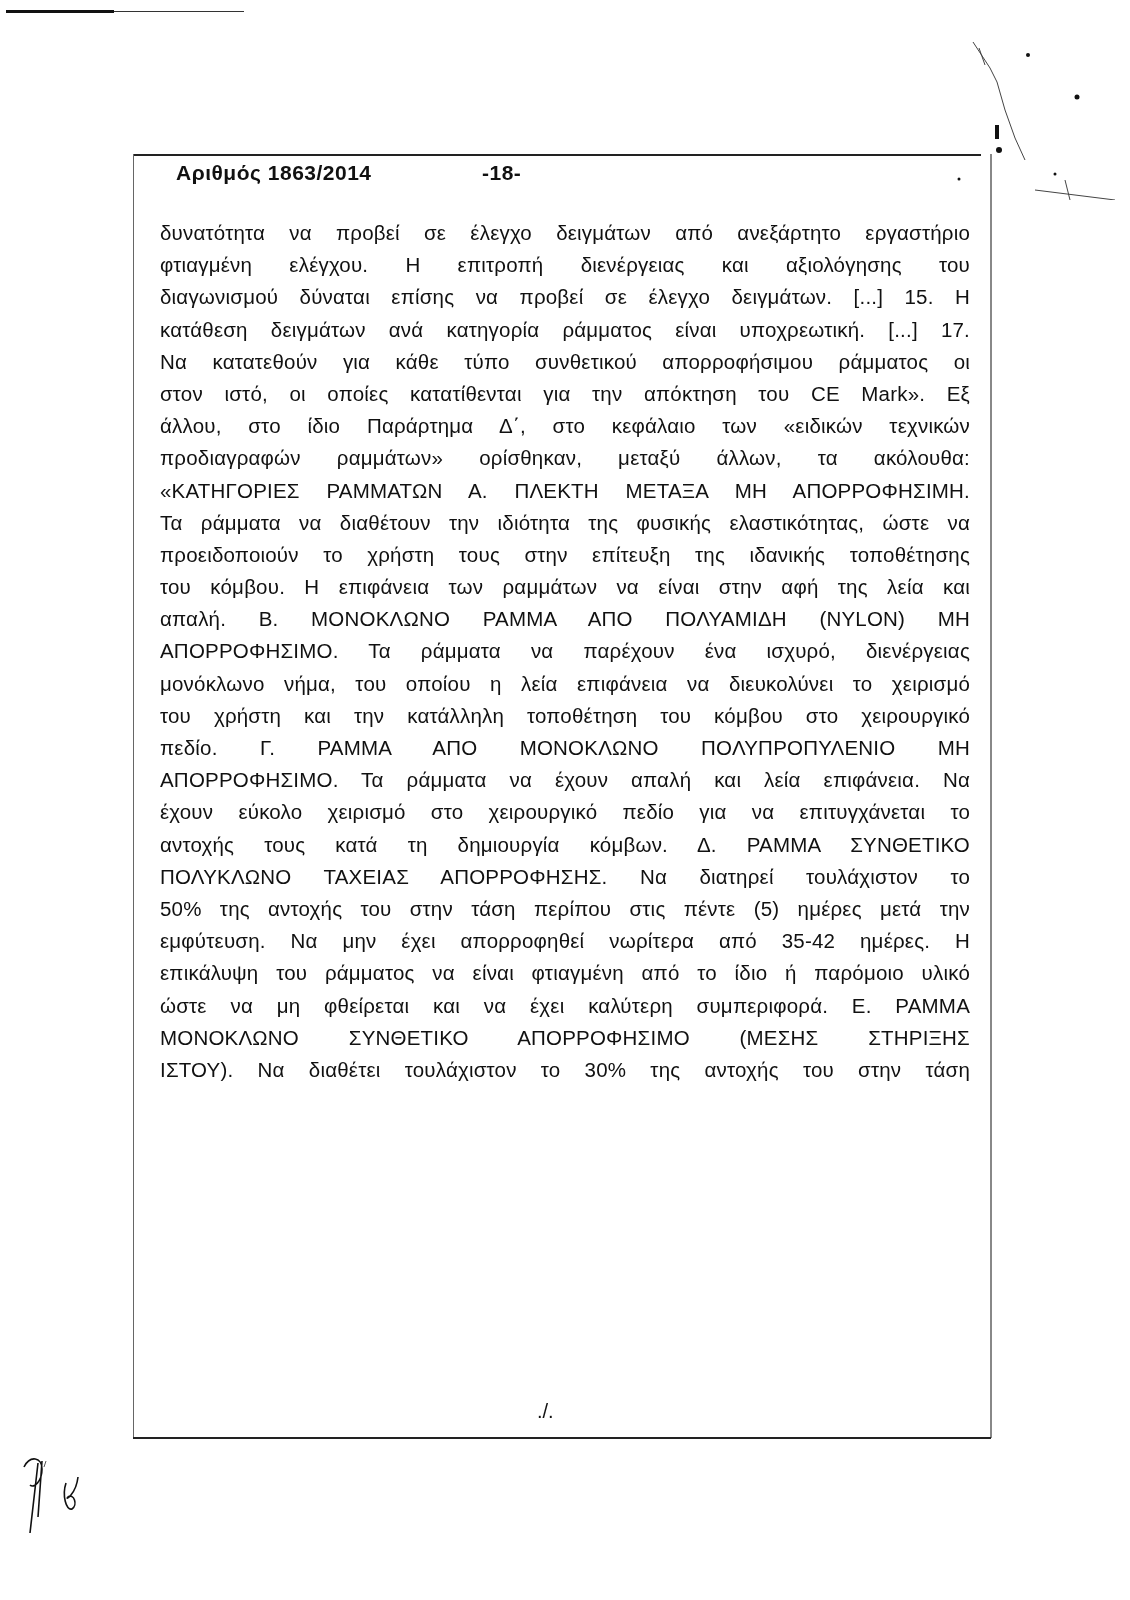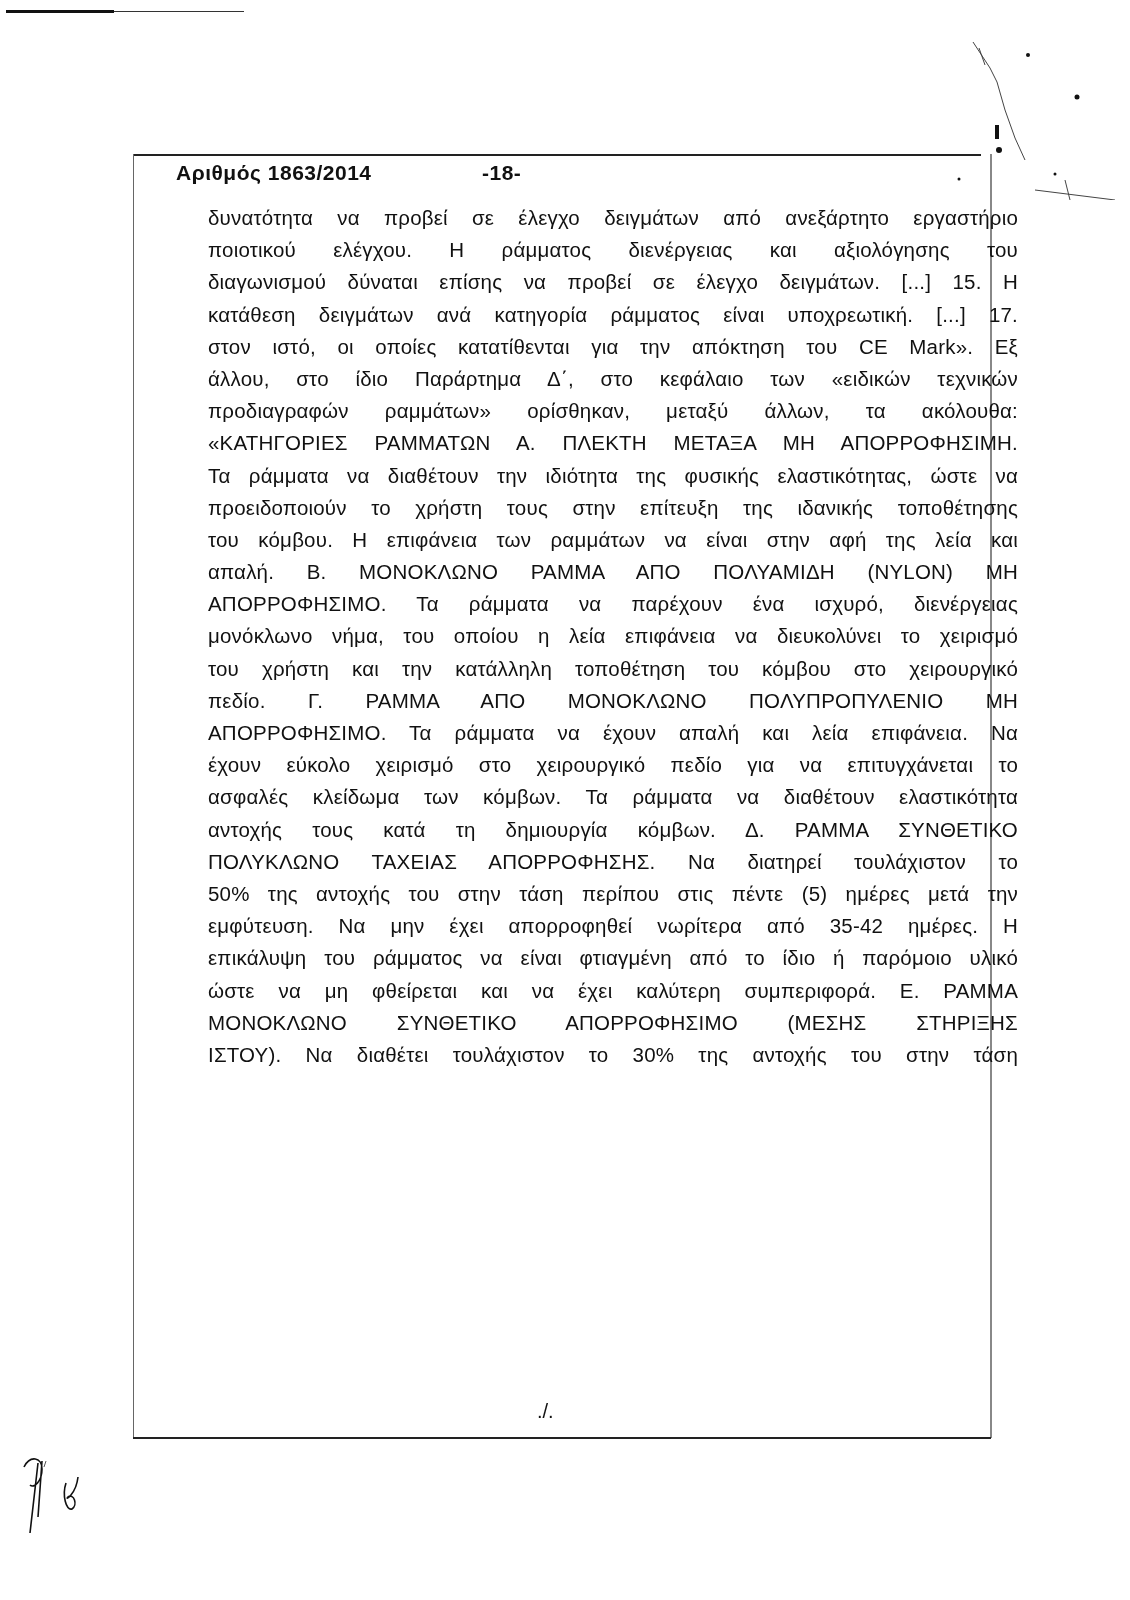--- a/index.html
+++ b/index.html
@@ -6,21 +6,21 @@
   body { width: 1130px; height: 1600px; position: relative; overflow: hidden; font-family: "Liberation Sans", sans-serif; color: #111; }
   .top-rule { position: absolute; left: 6px; top: 10px; width: 108px; height: 3px; background: #111; }
   .top-rule2 { position: absolute; left: 114px; top: 11px; width: 130px; height: 1px; background: #333; }
   .frame-top { position: absolute; left: 133px; top: 154px; width: 848px; height: 2px; background: #222; }
   .frame-left { position: absolute; left: 133px; top: 154px; width: 1px; height: 1408px; background: #666; }
   .frame-right { position: absolute; left: 990px; top: 154px; width: 2px; height: 1408px; background: #888; }
   .frame-bottom { position: absolute; left: 133px; top: 1437px; width: 858px; height: 2px; background: #222; }
   .header { position: absolute; left: 176px; top: 161px; font-size: 21px; font-weight: bold; letter-spacing: 0.5px; }
   .header .case { }
   .header .page { position: absolute; left: 306px; top: 0; white-space: nowrap; text-align: center; }
-  .body-text { position: absolute; left: 160px; top: 202px; width: 810px; font-size: 20.5px; line-height: 32.2px; text-align: justify; letter-spacing: 0.2px; margin-left: 48px; }
+  .body-text { position: absolute; left: 160px; top: 217px; width: 810px; font-size: 20.5px; line-height: 32.2px; text-align: justify; letter-spacing: 0.2px; }
   .body-text .line { display: block; text-align: justify; text-align-last: justify; white-space: nowrap; height: 32.2px; }
   .continuation { position: absolute; left: 537px; top: 1400px; font-size: 20px; }
   .sig { position: absolute; }
   .scribble { position: absolute; left: 945px; top: 20px; }
 </style>
 </head>
 <body>
 
 <div class="top-rule"></div>
 <div class="top-rule2"></div>
@@ -30,38 +30,38 @@
 <div class="frame-right" style="height:1284px;"></div>
 <div class="frame-bottom"></div>
 
 <div class="header">
   <span class="case">Αριθμός 1863/2014</span>
   <span class="page">-18-</span>
 </div>
 
 <div class="body-text">
   <span class="line">δυνατότητα να προβεί σε έλεγχο δειγμάτων από ανεξάρτητο εργαστήριο</span>
-  <span class="line">ποιοτικού ελέγχου. Η ράμματος διενέργειας και αξιολόγησης του</span>
+  <span class="line">φτιαγμένη ελέγχου. Η επιτροπή διενέργειας και αξιολόγησης του</span>
   <span class="line">διαγωνισμού δύναται επίσης να προβεί σε έλεγχο δειγμάτων. [...] 15. Η</span>
   <span class="line">κατάθεση δειγμάτων ανά κατηγορία ράμματος είναι υποχρεωτική. [...] 17.</span>
+  <span class="line">Να κατατεθούν για κάθε τύπο συνθετικού απορροφήσιμου ράμματος οι</span>
   <span class="line">στον ιστό, οι οποίες κατατίθενται για την απόκτηση του CE Mark». Εξ</span>
   <span class="line">άλλου, στο ίδιο Παράρτημα Δ΄, στο κεφάλαιο των «ειδικών τεχνικών</span>
   <span class="line">προδιαγραφών ραμμάτων» ορίσθηκαν, μεταξύ άλλων, τα ακόλουθα:</span>
   <span class="line">«ΚΑΤΗΓΟΡΙΕΣ ΡΑΜΜΑΤΩΝ Α. ΠΛΕΚΤΗ ΜΕΤΑΞΑ ΜΗ ΑΠΟΡΡΟΦΗΣΙΜΗ.</span>
   <span class="line">Τα ράμματα να διαθέτουν την ιδιότητα της φυσικής ελαστικότητας, ώστε να</span>
   <span class="line">προειδοποιούν το χρήστη τους στην επίτευξη της ιδανικής τοποθέτησης</span>
   <span class="line">του κόμβου. Η επιφάνεια των ραμμάτων να είναι στην αφή της λεία και</span>
   <span class="line">απαλή. Β. ΜΟΝΟΚΛΩΝΟ ΡΑΜΜΑ ΑΠΟ ΠΟΛΥΑΜΙΔΗ (NYLON) ΜΗ</span>
   <span class="line">ΑΠΟΡΡΟΦΗΣΙΜΟ. Τα ράμματα να παρέχουν ένα ισχυρό, διενέργειας</span>
   <span class="line">μονόκλωνο νήμα, του οποίου η λεία επιφάνεια να διευκολύνει το χειρισμό</span>
   <span class="line">του χρήστη και την κατάλληλη τοποθέτηση του κόμβου στο χειρουργικό</span>
   <span class="line">πεδίο. Γ. ΡΑΜΜΑ ΑΠΟ ΜΟΝΟΚΛΩΝΟ ΠΟΛΥΠΡΟΠΥΛΕΝΙΟ ΜΗ</span>
   <span class="line">ΑΠΟΡΡΟΦΗΣΙΜΟ. Τα ράμματα να έχουν απαλή και λεία επιφάνεια. Να</span>
   <span class="line">έχουν εύκολο χειρισμό στο χειρουργικό πεδίο για να επιτυγχάνεται το</span>
-  <span class="line">ασφαλές κλείδωμα των κόμβων. Τα ράμματα να διαθέτουν ελαστικότητα</span>
   <span class="line">αντοχής τους κατά τη δημιουργία κόμβων. Δ. ΡΑΜΜΑ ΣΥΝΘΕΤΙΚΟ</span>
   <span class="line">ΠΟΛΥΚΛΩΝΟ ΤΑΧΕΙΑΣ ΑΠΟΡΡΟΦΗΣΗΣ. Να διατηρεί τουλάχιστον το</span>
   <span class="line">50% της αντοχής του στην τάση περίπου στις πέντε (5) ημέρες μετά την</span>
   <span class="line">εμφύτευση. Να μην έχει απορροφηθεί νωρίτερα από 35-42 ημέρες. Η</span>
   <span class="line">επικάλυψη του ράμματος να είναι φτιαγμένη από το ίδιο ή παρόμοιο υλικό</span>
   <span class="line">ώστε να μη φθείρεται και να έχει καλύτερη συμπεριφορά. Ε. ΡΑΜΜΑ</span>
   <span class="line">ΜΟΝΟΚΛΩΝΟ ΣΥΝΘΕΤΙΚΟ ΑΠΟΡΡΟΦΗΣΙΜΟ (ΜΕΣΗΣ ΣΤΗΡΙΞΗΣ</span>
   <span class="line">ΙΣΤΟΥ). Να διαθέτει τουλάχιστον το 30% της αντοχής του στην τάση</span>
 </div>
 

